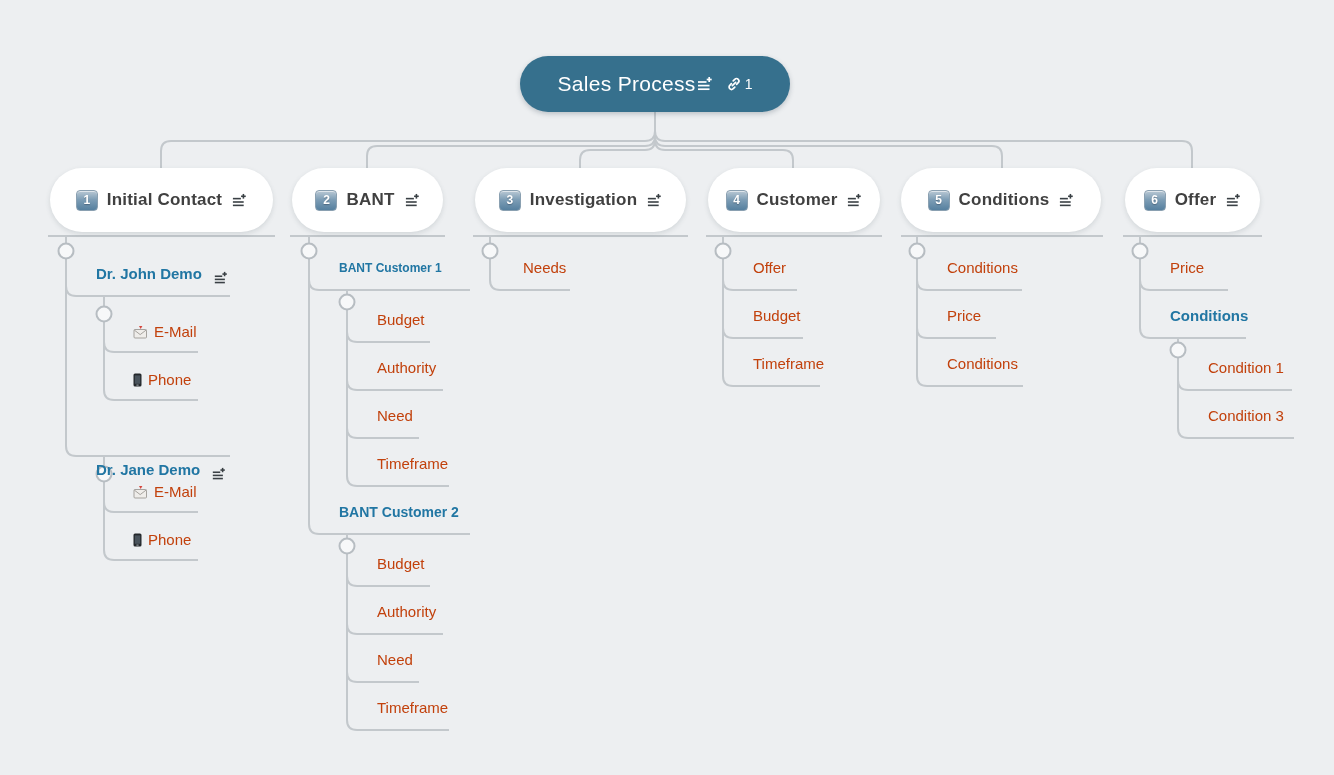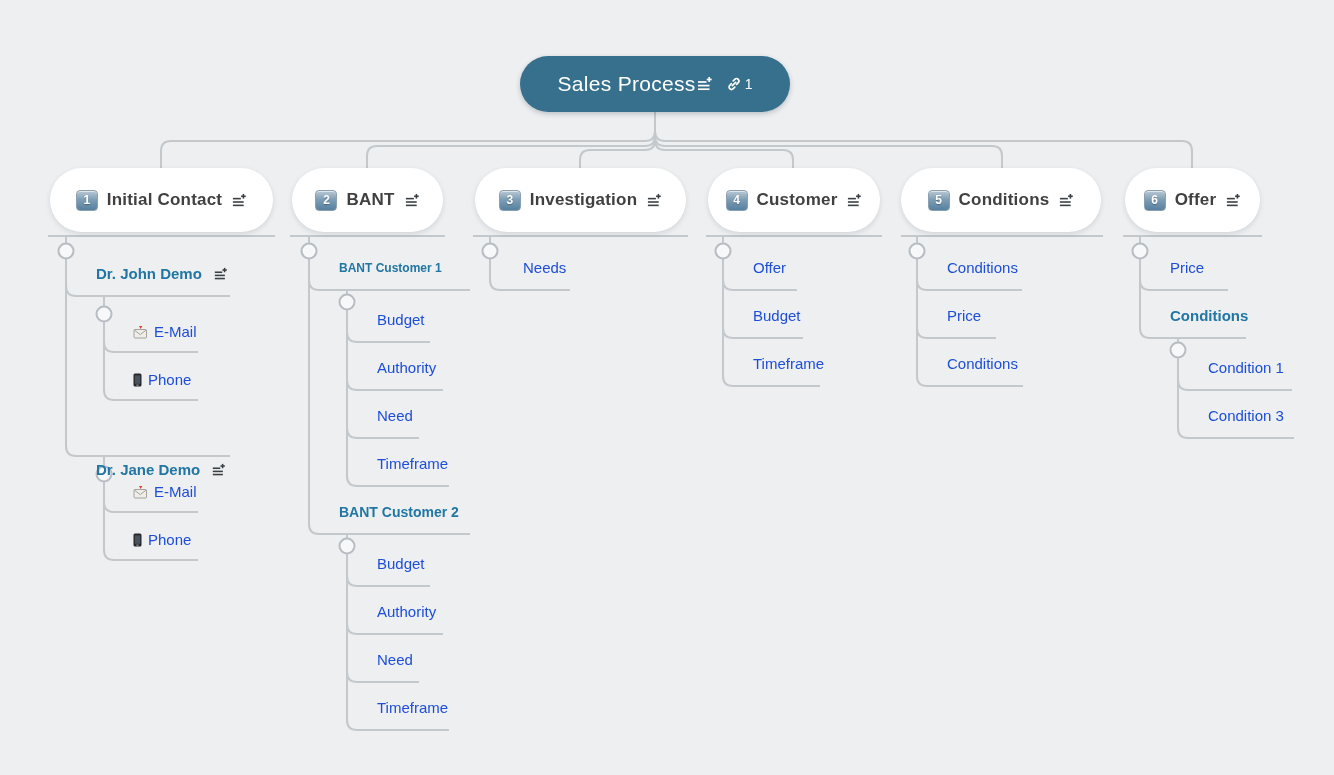--- a/index.html
+++ b/index.html
@@ -17,22 +17,22 @@
 
   .pill{position:absolute;height:64px;border-radius:32px;background:#ffffff;
     box-shadow:0 2px 5px rgba(70,85,95,.16);display:flex;align-items:center;justify-content:center;gap:9px;}
   .pill-label{color:#404040;font-size:17px;font-weight:700;letter-spacing:.2px;}
   .badge{display:inline-flex;align-items:center;justify-content:center;width:20px;height:19px;
     border-radius:4px;background:linear-gradient(#b9c8d4 0%,#7e9eb6 45%,#56809f 100%);
     border:1px solid #8aa0b1;color:#fff;font-size:12px;font-weight:700;
     box-shadow:inset 0 1px 0 rgba(255,255,255,.55);text-shadow:0 1px 1px rgba(50,70,90,.5);}
 
   .leaf{position:absolute;height:22px;line-height:22px;display:flex;align-items:center;gap:6px;
-    font-size:15px;color:#1d4ed8;white-space:nowrap;}
-  .leaf.bold{color:#2176a3;font-weight:700;font-size:15px;gap:11px;}
+    font-size:15px;color:#c2410c;white-space:nowrap;}
+  .leaf.bold{color:#2176a3;font-weight:700;font-size:15px;gap:11px;align-items:flex-end;}
   .nicon{display:inline-flex;align-items:center;}
 </style>
 </head>
 <body>
 
 <div class="canvas">
 
   <svg class="wires" width="1334" height="775">
     <g>
       <path d="M655 112 V131 Q655 141 645 141 H171 Q161 141 161 151 V168"></path>

